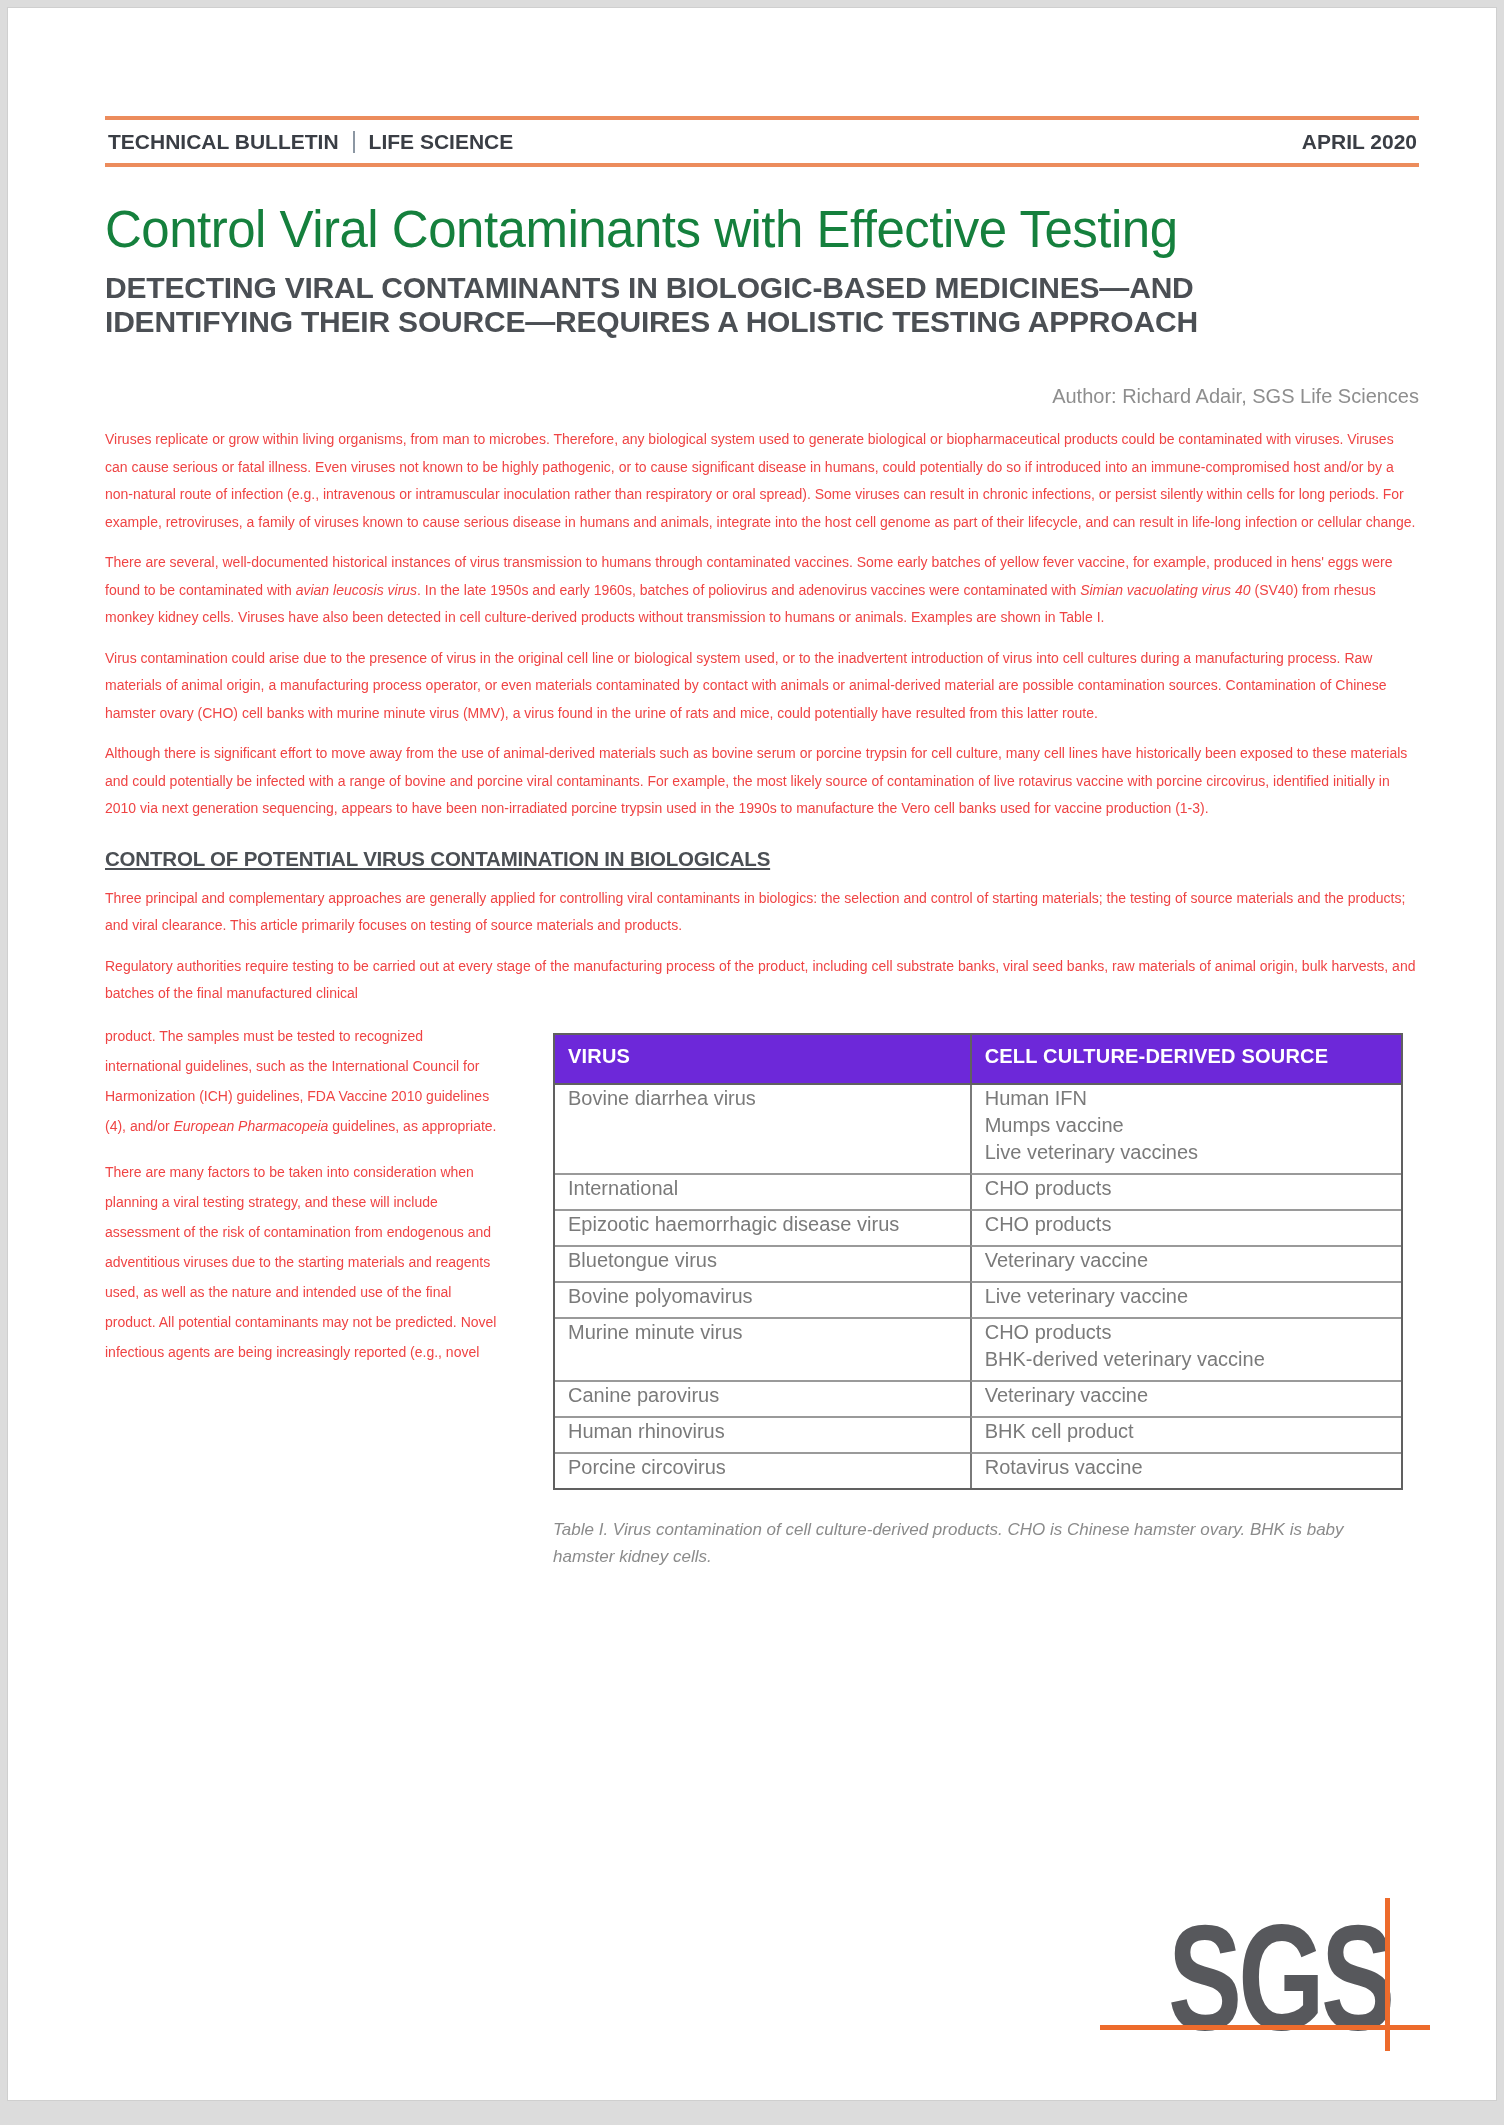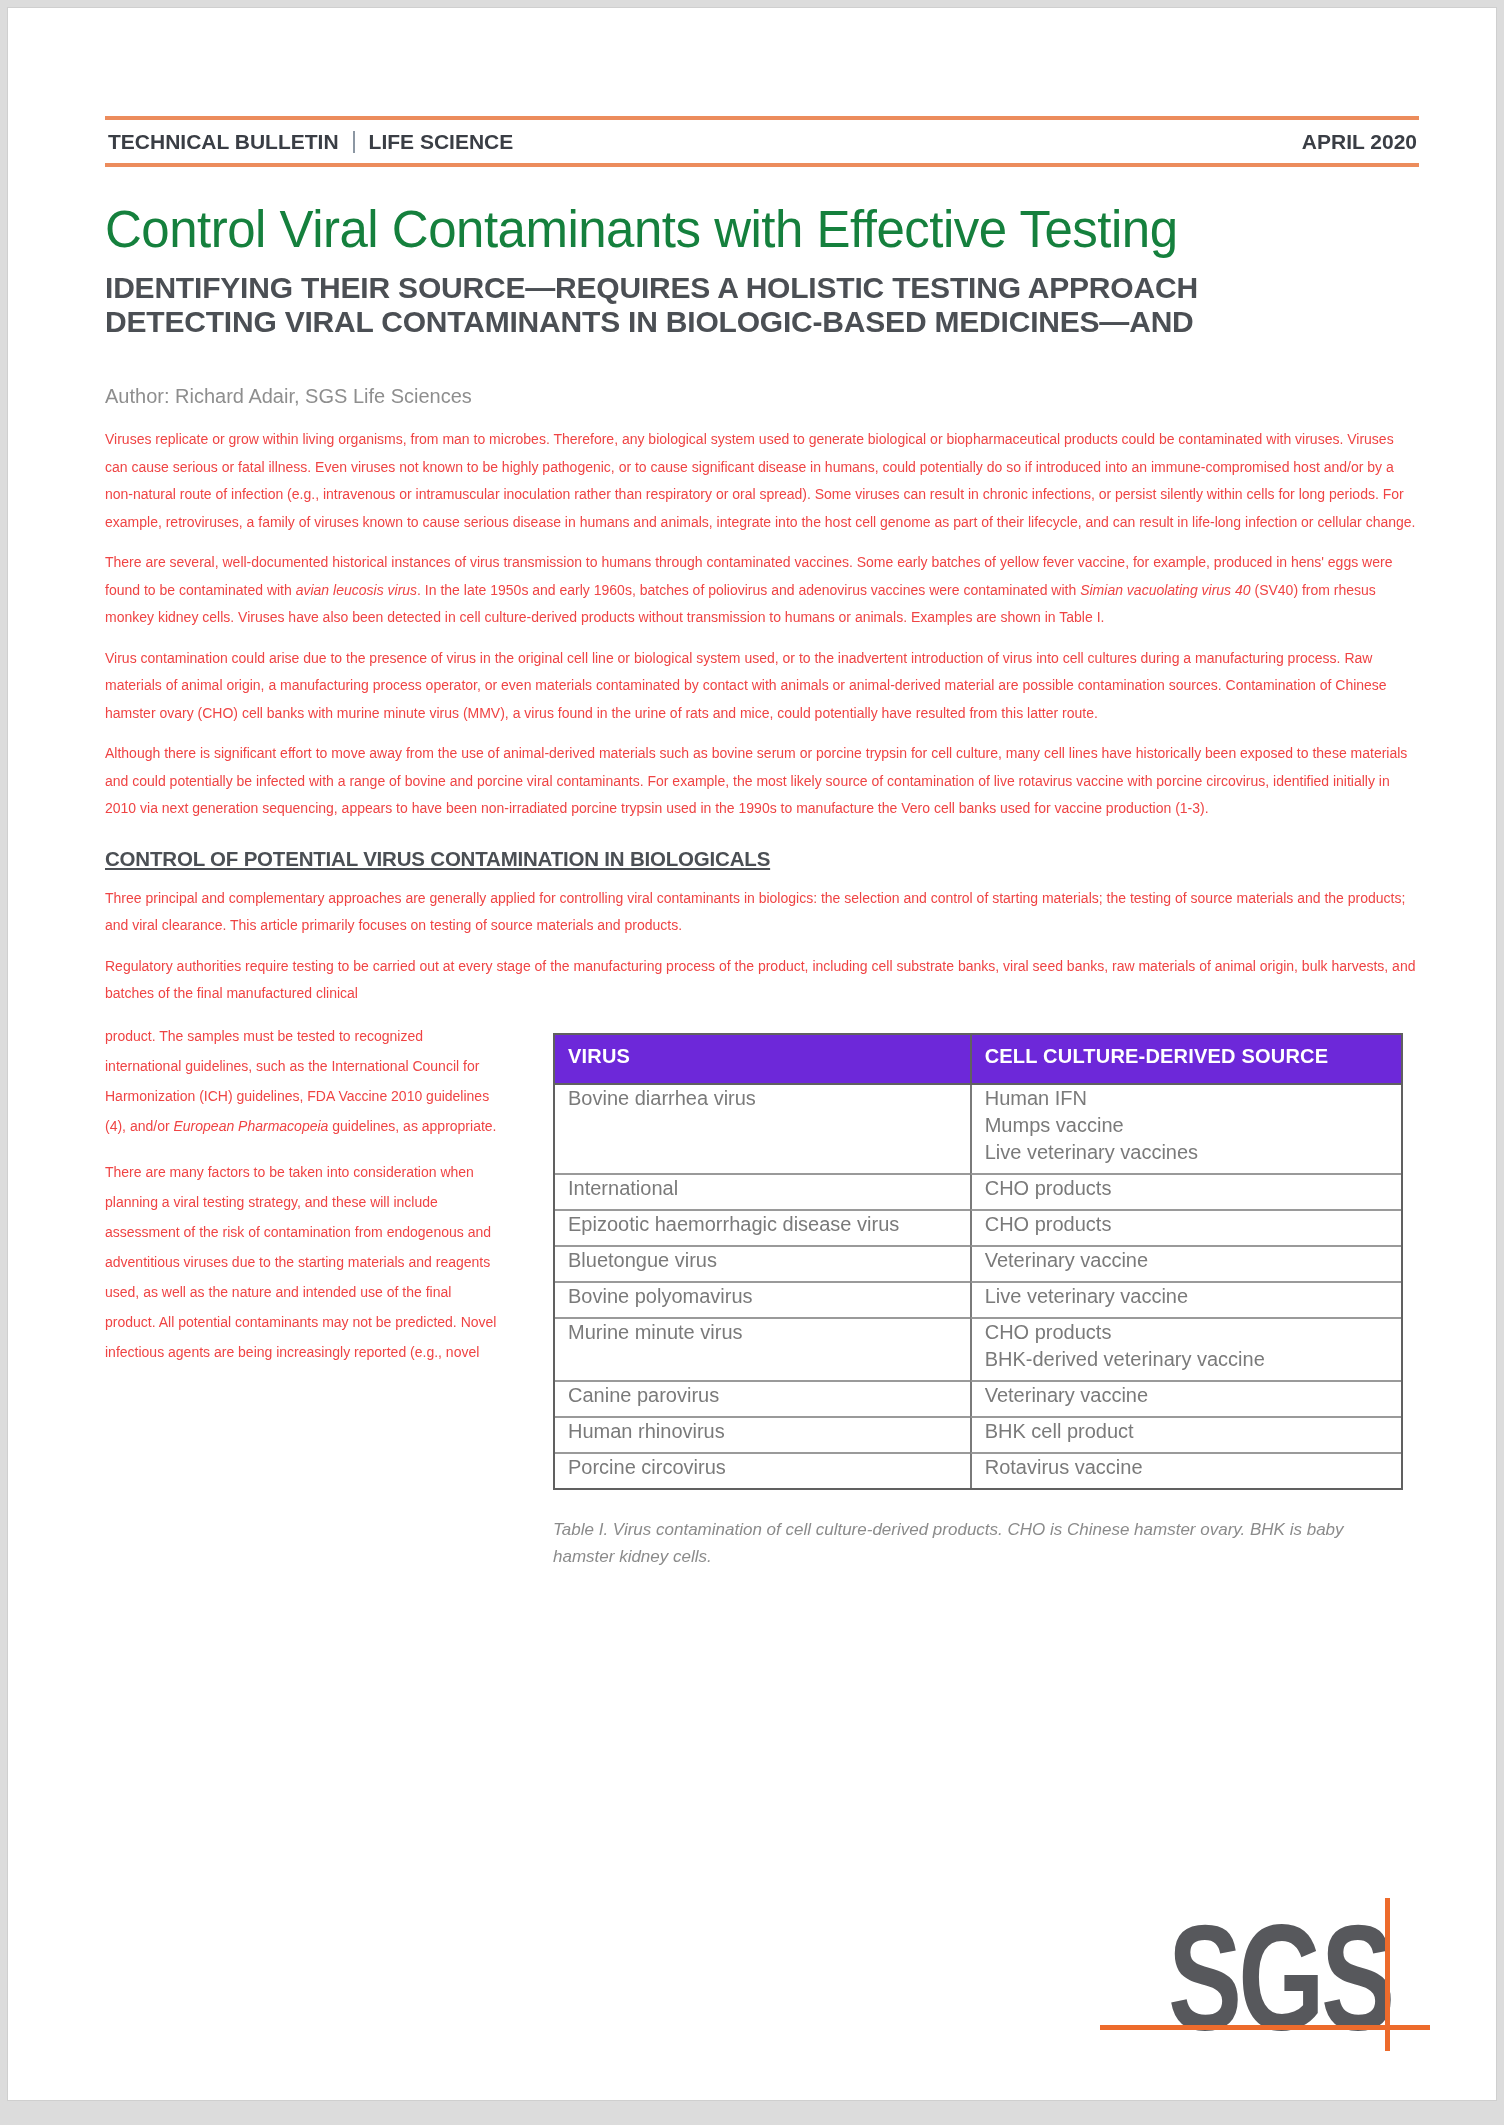--- a/index.html
+++ b/index.html
@@ -26,21 +26,21 @@
   .masthead-divider{width:2px;height:22px;background:#8c97a3;}
   
   .title{
     margin:34px 0 0;font-size:51px;font-weight:400;
     color:#15803d;letter-spacing:-0.5px;line-height:58px;
   }
   .subtitle{
     margin-top:12px;font-size:30px;font-weight:bold;color:#4b4f54;
     line-height:34px;letter-spacing:-0.2px;
   }
-  .byline{margin-top:46px;text-align:left;font-size:20px;color:#8e8e8e;}
+  .byline{margin-top:46px;text-align:right;font-size:20px;color:#8e8e8e;}
   
   .body-p{font-size:14px;line-height:27.5px;color:#ef4444;margin:0 0 13px;}
   #intro-paragraphs{margin-top:18px;}
   .section-heading{
     margin:24px 0 14px;font-size:20.5px;font-weight:bold;
     color:#4b4f54;letter-spacing:-0.2px;text-decoration:underline;
   }
   
   .two-col{display:flex;align-items:flex-start;}
   .col-left{flex:0 0 392px;width:392px;}
@@ -94,22 +94,22 @@
         <span>LIFE SCIENCE</span>
       </div>
       <div>APRIL 2020</div>
     </div>
     <div class="rule"></div>
   </header>
 
   <h1 class="title">Control Viral Contaminants with Effective Testing</h1>
 
   <div class="subtitle">
+    <div>DETECTING VIRAL CONTAMINANTS IN BIOLOGIC-BASED MEDICINES—AND</div>
     <div>IDENTIFYING THEIR SOURCE—REQUIRES A HOLISTIC TESTING APPROACH</div>
-    <div>DETECTING VIRAL CONTAMINANTS IN BIOLOGIC-BASED MEDICINES—AND</div>
   </div>
 
   <div class="byline">Author: Richard Adair, SGS Life Sciences</div>
 
   <div id="intro-paragraphs">
       <p class="body-p"><span>Viruses replicate or grow within living organisms, from man to microbes. Therefore, any biological system used to generate biological or biopharmaceutical products could be contaminated with viruses. Viruses can cause serious or fatal illness. Even viruses not known to be highly pathogenic, or to cause significant disease in humans, could potentially do so if introduced into an immune-compromised host and/or by a non-natural route of infection (e.g., intravenous or intramuscular inoculation rather than respiratory or oral spread). Some viruses can result in chronic infections, or persist silently within cells for long periods. For example, retroviruses, a family of viruses known to cause serious disease in humans and animals, integrate into the host cell genome as part of their lifecycle, and can result in life-long infection or cellular change.</span></p>
       <p class="body-p"><span>There are several, well-documented historical instances of virus transmission to humans through contaminated vaccines. Some early batches of yellow fever vaccine, for example, produced in hens' eggs were found to be contaminated with </span><em>avian leucosis virus</em><span>. In the late 1950s and early 1960s, batches of poliovirus and adenovirus vaccines were contaminated with </span><em>Simian vacuolating virus 40</em><span> (SV40) from rhesus monkey kidney cells. Viruses have also been detected in cell culture-derived products without transmission to humans or animals. Examples are shown in Table I.</span></p>
       <p class="body-p"><span>Virus contamination could arise due to the presence of virus in the original cell line or biological system used, or to the inadvertent introduction of virus into cell cultures during a manufacturing process. Raw materials of animal origin, a manufacturing process operator, or even materials contaminated by contact with animals or animal-derived material are possible contamination sources. Contamination of Chinese hamster ovary (CHO) cell banks with murine minute virus (MMV), a virus found in the urine of rats and mice, could potentially have resulted from this latter route.</span></p>
       <p class="body-p"><span>Although there is significant effort to move away from the use of animal-derived materials such as bovine serum or porcine trypsin for cell culture, many cell lines have historically been exposed to these materials and could potentially be infected with a range of bovine and porcine viral contaminants. For example, the most likely source of contamination of live rotavirus vaccine with porcine circovirus, identified initially in 2010 via next generation sequencing, appears to have been non-irradiated porcine trypsin used in the 1990s to manufacture the Vero cell banks used for vaccine production (1-3).</span></p>
     </div>

